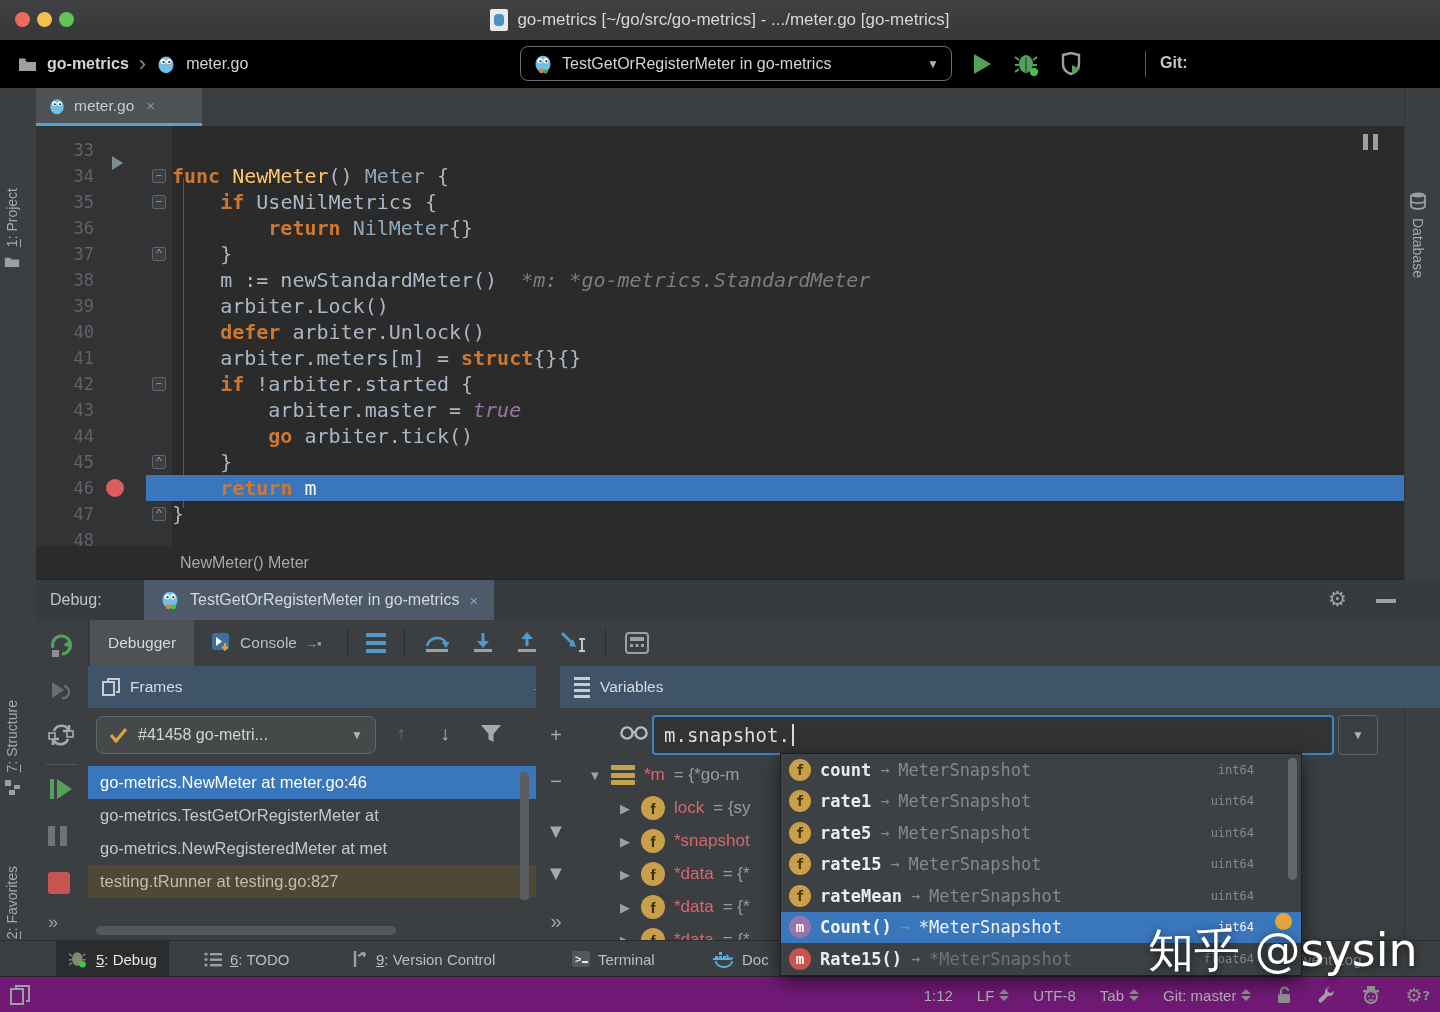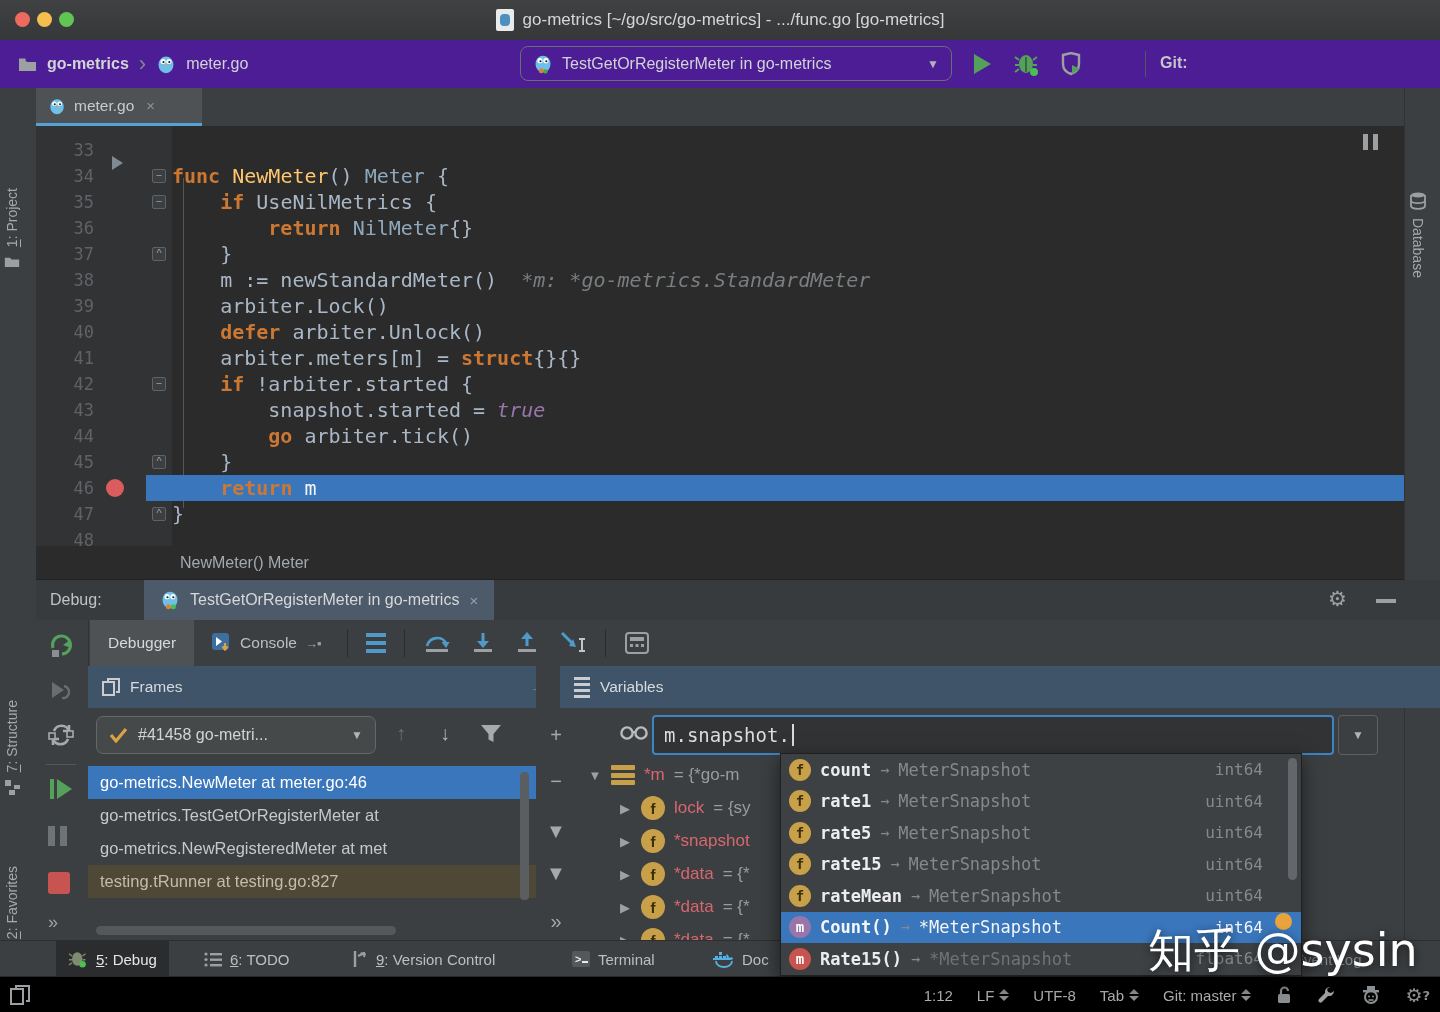--- a/index.html
+++ b/index.html
@@ -11,21 +11,21 @@
 
   
   .titlebar{left:0;top:0;width:1440px;height:40px;background:linear-gradient(#3f4142,#353738);
             border-bottom:1px solid #252525;}
   .tl{width:15px;height:15px;border-radius:50%;top:12px;}
   .title-wrap{top:0;height:40px;width:100%;justify-content:center;gap:9px;font-size:17px;color:#d4d6d8;}
   .doc-icon{width:18px;height:22px;background:#e8eaec;border-radius:2px;position:relative;}
   .doc-icon i{position:absolute;left:4px;top:5px;width:10px;height:12px;background:#4d8fbe;border-radius:4px;}
 
   
-  .navbar{left:0;top:40px;width:1440px;height:48px;background:#4c1d95;border-bottom:1px solid #2d2d2d;}
+  .navbar{left:0;top:40px;width:1440px;height:48px;background:#000000;border-bottom:1px solid #2d2d2d;}
   .crumb-proj{font-weight:bold;font-size:16px;color:#d2d4d6;}
   .crumb-file{font-size:16px;color:#d2d4d6;}
   .chev{color:#85888a;font-size:22px;line-height:20px;}
   .runcombo{left:520px;top:6px;width:432px;height:35px;border:1px solid #6b6e70;border-radius:8px;
             display:flex;align-items:center;gap:9px;padding:0 12px;box-sizing:border-box;font-size:16px;color:#d2d4d6;}
   .ddarr{color:#b2b4b6;font-size:12px;}
   .playtri{width:0;height:0;border-left:17px solid #55a15c;border-top:10px solid transparent;border-bottom:10px solid transparent;}
   .stopsq{width:19px;height:19px;background:#c75450;border-radius:3px;}
   .navdiv{width:1px;height:26px;background:#55585a;}
   .gitlabel{font-size:16px;color:#c4c6c8;}
@@ -127,31 +127,31 @@
   
   .popup{left:780px;top:753px;width:520px;height:221px;background:#3d4144;border:1px solid #1f1f1f;
          box-shadow:0 6px 18px rgba(0,0,0,.55);z-index:50;font-family:"DejaVu Sans Mono",monospace;}
   .prow{position:absolute;left:0;width:520px;height:31.5px;display:flex;align-items:center;gap:9px;padding:0 8px;box-sizing:border-box;}
   .prow.selected{background:#3a76bb;}
   .pic{width:22px;height:22px;border-radius:50%;display:flex;align-items:center;justify-content:center;
        font-size:14px;font-weight:bold;flex:none;}
   .pname{color:#ececec;font-size:17px;font-weight:bold;}
   .parr{color:#85898c;font-size:15px;}
   .ptarget{color:#85898c;font-size:17px;}
-  .ptype{position:absolute;right:38px;color:#85898c;font-size:16px;}
+  .ptype{position:absolute;right:47px;color:#85898c;font-size:12px;}
   .prow.selected .pname,.prow.selected .ptarget,.prow.selected .ptype{color:#f4f6f8;}
   .psb{position:absolute;right:4px;top:4px;width:9px;height:122px;border-radius:5px;background:#63666a;}
   .pdot{position:absolute;right:10px;top:160px;width:17px;height:17px;border-radius:50%;background:#e8a33d;z-index:55;}
 
   
   .bbar{left:0;top:940px;width:1440px;height:36px;background:#3c3f41;border-top:1px solid #2e2e2e;font-size:15px;color:#bcbfc1;}
   .bitem{position:absolute;top:0;height:36px;display:flex;align-items:center;gap:8px;padding:0 12px;}
   .bitem.active{background:#2a2c2d;color:#e4e6e8;}
   .eventlog{position:absolute;left:1294px;top:0;height:36px;display:flex;align-items:center;gap:6px;color:#8f9294;}
-  .sbar{left:0;top:976px;width:1440px;height:36px;background:#000000;border-top:1px solid #282828;font-size:15px;color:#b0b2b4;}
+  .sbar{left:0;top:976px;width:1440px;height:36px;background:#701a75;border-top:1px solid #282828;font-size:15px;color:#b0b2b4;}
   .sright{position:absolute;right:10px;top:0;height:36px;display:flex;align-items:center;gap:24px;}
   .spin{display:inline-flex;flex-direction:column;gap:2px;margin-left:5px;}
   .spin i{width:0;height:0;border-left:5px solid transparent;border-right:5px solid transparent;}
   .spin .u{border-bottom:5px solid #8c8f91;}
   .spin .d{border-top:5px solid #8c8f91;}
 
   .watermark{left:1148px;top:920px;z-index:90;font-size:46px;color:#ffffff;font-family:"DejaVu Sans",sans-serif;
              text-shadow:0 2px 8px rgba(0,0,0,.65);white-space:nowrap;}
 </style>
 </head>
@@ -160,21 +160,21 @@
 <div class="win">
 
   <div class="abs titlebar">
     <div class="abs tl" style="left:15px;background:#ed6a5e;"></div>
     <div class="abs tl" style="left:37px;background:#f5bf4f;"></div>
     <div class="abs tl" style="left:59px;background:#61c454;"></div>
     <div class="abs row title-wrap">
       <span class="doc-icon">
           <i></i>
         </span>
-      <span>go-metrics [~/go/src/go-metrics] - .../func.go [go-metrics]</span>
+      <span>go-metrics [~/go/src/go-metrics] - .../meter.go [go-metrics]</span>
     </div>
   </div>
 
   <div class="abs navbar">
     <div class="abs row" style="left:18px;top:0;height:48px;gap:10px;">
       <svg width="19" height="15" viewBox="0 0 19 15">
           <path d="M1 3 h6 l2 2 h9 v9 H1z M1 3 V1.5 h6 l1.2 1.5" fill="#9da0a2"></path>
         </svg>
       <span class="crumb-proj">go-metrics</span>
       <span class="chev">›</span>
@@ -313,21 +313,21 @@
         <div class="crow"><span class="lnum">33</span><span class="bpzone"></span><span class="foldzone"></span><span class="codetext"></span></div>
         <div class="crow"><span class="lnum">34</span><span class="bpzone"><span class="runmark"></span></span><span class="foldzone"><span class="fm">−</span></span><span class="codetext"><span class="tk-kw">func </span><span class="tk-fn">NewMeter</span><span class="tk-pl">() </span><span class="tk-ty">Meter</span><span class="tk-pl"> {</span></span></div>
         <div class="crow"><span class="lnum">35</span><span class="bpzone"></span><span class="foldzone"><span class="fm">−</span></span><span class="codetext"><span class="tk-pl">    </span><span class="tk-kw">if</span><span class="tk-pl"> UseNilMetrics {</span></span></div>
         <div class="crow"><span class="lnum">36</span><span class="bpzone"></span><span class="foldzone"></span><span class="codetext"><span class="tk-pl">        </span><span class="tk-kw">return</span><span class="tk-pl"> </span><span class="tk-ty">NilMeter</span><span class="tk-pl">{}</span></span></div>
         <div class="crow"><span class="lnum">37</span><span class="bpzone"></span><span class="foldzone"><span class="fm">^</span></span><span class="codetext"><span class="tk-pl">    }</span></span></div>
         <div class="crow"><span class="lnum">38</span><span class="bpzone"></span><span class="foldzone"></span><span class="codetext"><span class="tk-pl">    m := newStandardMeter()  </span><span class="tk-hint">*m: *go-metrics.StandardMeter</span></span></div>
         <div class="crow"><span class="lnum">39</span><span class="bpzone"></span><span class="foldzone"></span><span class="codetext"><span class="tk-pl">    arbiter.Lock()</span></span></div>
         <div class="crow"><span class="lnum">40</span><span class="bpzone"></span><span class="foldzone"></span><span class="codetext"><span class="tk-pl">    </span><span class="tk-kw">defer</span><span class="tk-pl"> arbiter.Unlock()</span></span></div>
         <div class="crow"><span class="lnum">41</span><span class="bpzone"></span><span class="foldzone"></span><span class="codetext"><span class="tk-pl">    arbiter.meters[m] = </span><span class="tk-kw">struct</span><span class="tk-pl">{}{}</span></span></div>
         <div class="crow"><span class="lnum">42</span><span class="bpzone"></span><span class="foldzone"><span class="fm">−</span></span><span class="codetext"><span class="tk-pl">    </span><span class="tk-kw">if</span><span class="tk-pl"> !arbiter.started {</span></span></div>
-        <div class="crow"><span class="lnum">43</span><span class="bpzone"></span><span class="foldzone"></span><span class="codetext"><span class="tk-pl">        snapshot.started = </span><span class="tk-bool">true</span></span></div>
+        <div class="crow"><span class="lnum">43</span><span class="bpzone"></span><span class="foldzone"></span><span class="codetext"><span class="tk-pl">        arbiter.master = </span><span class="tk-bool">true</span></span></div>
         <div class="crow"><span class="lnum">44</span><span class="bpzone"></span><span class="foldzone"></span><span class="codetext"><span class="tk-pl">        </span><span class="tk-kw">go</span><span class="tk-pl"> arbiter.tick()</span></span></div>
         <div class="crow"><span class="lnum">45</span><span class="bpzone"></span><span class="foldzone"><span class="fm">^</span></span><span class="codetext"><span class="tk-pl">    }</span></span></div>
         <div class="crow exec"><span class="lnum">46</span><span class="bpzone"><span class="bpdot"></span></span><span class="foldzone"></span><span class="codetext"><span class="tk-pl">    </span><span class="tk-kw">return</span><span class="tk-pl"> m</span></span></div>
         <div class="crow"><span class="lnum">47</span><span class="bpzone"></span><span class="foldzone"><span class="fm">^</span></span><span class="codetext"><span class="tk-pl">}</span></span></div>
         <div class="crow"><span class="lnum">48</span><span class="bpzone"></span><span class="foldzone"></span><span class="codetext"></span></div>
       </div>
     <div class="abs pausebars">
         <i></i>
         <i></i>
       </div>

